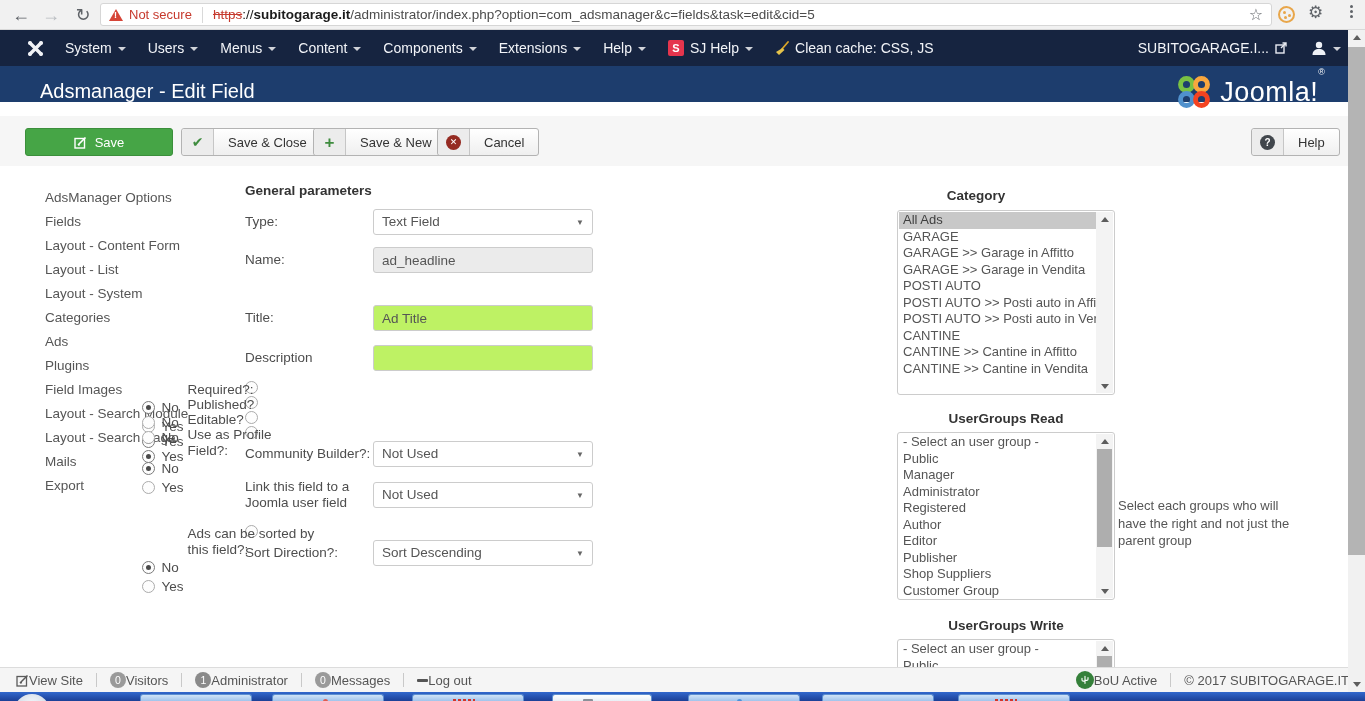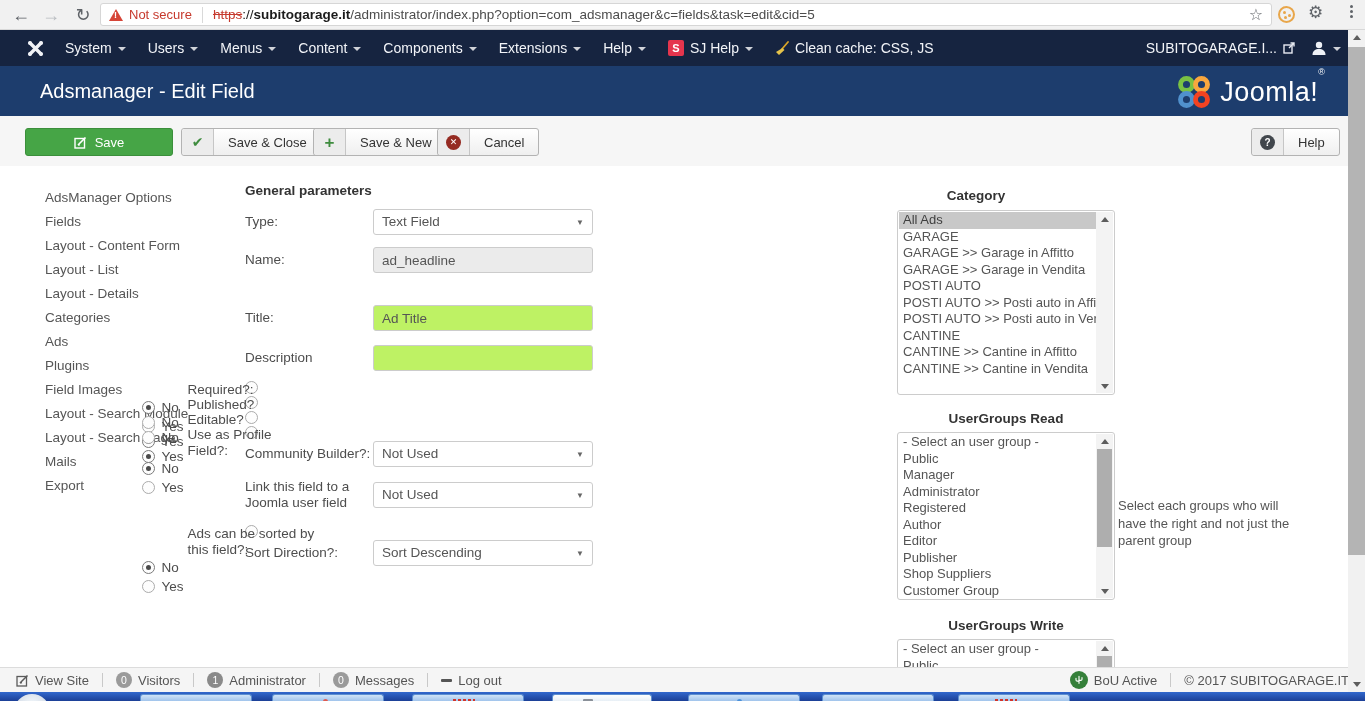--- a/index.html
+++ b/index.html
@@ -33,26 +33,26 @@
 
   
   .navbar { position:absolute; left:0; top:30px; width:1365px; height:36px; background:#162440; color:#fff; }
   .nav-left { position:absolute; left:20px; top:0; height:36px; display:flex; align-items:center; }
   .jicon { width:30px; display:flex; justify-content:center; margin-right:4px; }
   .menu-item { display:flex; align-items:center; padding:0 11px; height:36px; font-size:14px; color:#f2f4f8; cursor:pointer; }
   .caret { width:0; height:0; border-left:4px solid transparent; border-right:4px solid transparent;
            border-top:4px solid rgba(255,255,255,.8); margin-left:6px; margin-top:2px; }
   .sj-badge { width:16px; height:16px; background:#e5354d; color:#fff; font-size:11px; font-weight:bold;
               display:flex; align-items:center; justify-content:center; border-radius:2px; margin-right:6px; }
-  .nav-right { position:absolute; right:24px; top:0; height:36px; display:flex; align-items:center; gap:16px; }
+  .nav-right { position:absolute; right:24px; top:0; height:36px; display:flex; align-items:center; gap:24px; }
   .sitename { display:flex; align-items:center; gap:6px; font-size:14px; color:#f2f4f8; cursor:pointer; }
   .user-btn { display:flex; align-items:center; cursor:pointer; }
 
   
-  .header { position:absolute; left:0; top:66px; width:1365px; height:50px; background:#1d3d6d; }
+  .header { position:absolute; left:0; top:66px; width:1365px; height:36px; background:#1d3d6d; }
   .page-title { position:absolute; left:40px; top:0; line-height:50px; color:#fff; font-size:20px; }
   .logo { position:absolute; right:40px; top:8px; display:flex; align-items:center; gap:8px; }
   .logo-text { color:#fff; font-size:27px; letter-spacing:.5px; }
   .logo-reg { color:#fff; font-size:9px; vertical-align:top; position:relative; top:-10px; }
 
   
   .toolbar { position:absolute; left:0; top:116px; width:1365px; height:50px; background:#f6f6f6; }
   .tbtn { position:absolute; top:12px; height:28px; display:flex; align-items:center; border:1px solid #b3b3b3;
           border-radius:3px; background:linear-gradient(#ffffff,#efefef); font-size:13px; color:#333; cursor:pointer; }
   .tbtn .ic { width:32px; height:100%; display:flex; align-items:center; justify-content:center;
@@ -114,21 +114,21 @@
   .tri-up { width:0; height:0; border-left:4px solid transparent; border-right:4px solid transparent; border-bottom:5px solid #5d5d5d; }
   .tri-dn { width:0; height:0; border-left:4px solid transparent; border-right:4px solid transparent; border-top:5px solid #5d5d5d; }
   .lb-thumb { position:absolute; left:1px; width:15px; background:#aeaeae; cursor:pointer; }
   .help-text { position:absolute; left:1118px; top:497px; width:186px; font-size:13px; line-height:17.5px; color:#555; }
 
   
   .statusbar { position:absolute; left:0; top:667px; width:1365px; height:25px; background:#f5f5f5;
                border-top:1px solid #dcdcdc; display:flex; align-items:center; }
   .sb-left { display:flex; align-items:center; gap:13px; padding-left:16px; }
   .sb-right { margin-left:auto; display:flex; align-items:center; gap:13px; padding-right:16px; }
-  .sb-item { display:flex; align-items:center; gap:6px; font-size:13px; color:#555; cursor:pointer; }
+  .sb-item { display:flex; align-items:center; font-size:13px; color:#555; cursor:pointer; }
   .sb-sep { width:1px; height:14px; background:#c9c9c9; }
   .badge { width:16px; height:16px; border-radius:50%; background:#9a9a9a; color:#fff; font-size:10.5px;
            display:flex; align-items:center; justify-content:center; }
   .badge.dark { background:#8a8a8a; }
   .dash { width:11px; height:3px; background:#555; border-radius:1px; }
   .bou-ic { width:18px; height:18px; border-radius:50%; background:#35803a; display:flex; align-items:center; justify-content:center; }
   .copyright { font-size:13px; color:#555; }
 
   
   .taskbar { position:absolute; left:0; top:692px; width:1365px; height:9px;
@@ -316,21 +316,21 @@
     <ul class="side-list">
 
         <li class="side-item">AdsManager Options</li>
 
         <li class="side-item">Fields</li>
 
         <li class="side-item">Layout - Content Form</li>
 
         <li class="side-item">Layout - List</li>
 
-        <li class="side-item">Layout - Details</li>
+        <li class="side-item">Layout - System</li>
 
         <li class="side-item">Categories</li>
 
         <li class="side-item">Ads</li>
 
         <li class="side-item">Plugins</li>
 
         <li class="side-item">Field Images</li>
 
         <li class="side-item">Layout - Search Module</li>

